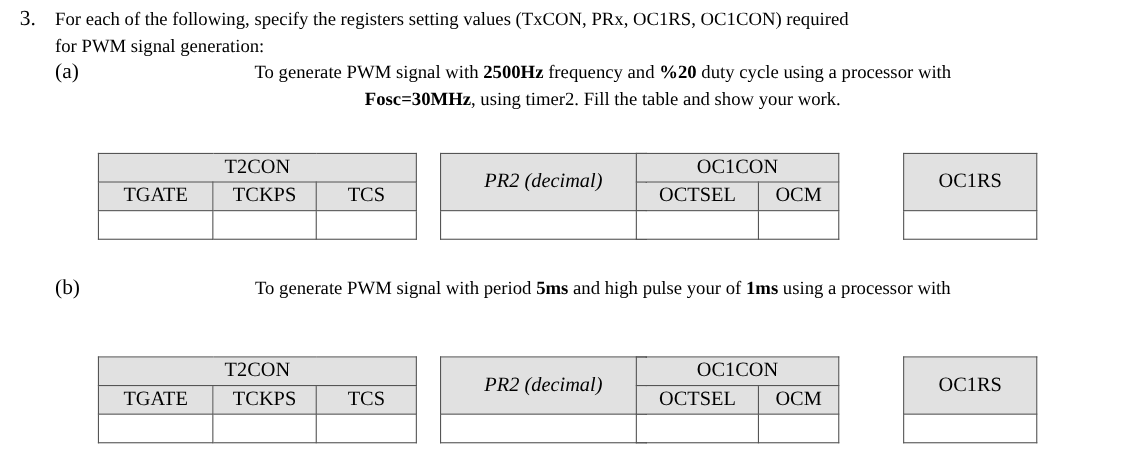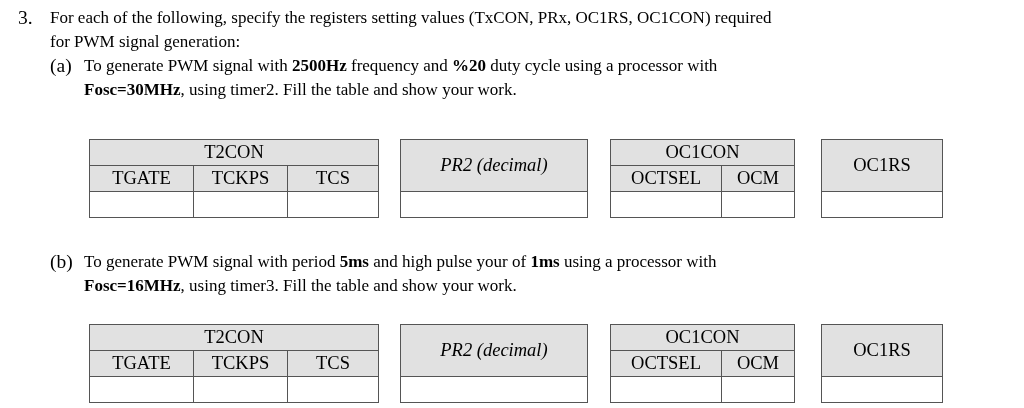--- a/index.html
+++ b/index.html
@@ -49,20 +49,21 @@
   .lvl2 {
     margin-top: 0px;
   }
   .lvl2 > .q-marker {
     width: 34px;
     margin-left: 50px;
     text-align: left;
   }
   .lvl2 > .q-body {
     margin-right: 12px;
+    text-align: center;
   }
   .q-line { display: block; }
   b, .bold { font-weight: bold; }
 
   
   .table-group {
     position: absolute;
     left: 0;
     width: 877px;
     height: 80px;
@@ -91,21 +92,21 @@
   table.reg .hdr {
     background: #e1e1e1;
   }
   table.reg .blank {
     background: #ffffff;
   }
 
   
   .tbl-t2con { left: 89px;  width: 289px; }
   .tbl-pr2   { left: 400px; width: 188px; font-style: italic; }
-  .tbl-oc1con{ left: 610px; width: 184px; }
+  .tbl-oc1con{ left: 578px; width: 184px; }
   .tbl-oc1rs { left: 821px; width: 122px; }
 
   .tbl-t2con col.c1 { width: 104px; }
   .tbl-t2con col.c2 { width: 94px;  }
   .tbl-t2con col.c3 { width: 91px;  }
 
   .tbl-oc1con col.c1 { width: 111px; }
   .tbl-oc1con col.c2 { width: 73px;  }
 </style>
 </head>
@@ -198,21 +199,20 @@
     </tbody>
   </table>
 
 </div>
 
 <div class="question" style="top:250px;">
   <div class="q-row lvl2">
     <div class="q-marker">(b)</div>
     <div class="q-body">
       <span class="q-line"><span>To generate PWM signal with period </span><b>5ms</b><span> and high pulse your of </span><b>1ms</b><span> using a processor with</span></span>
-      <span class="q-line"><b>Fosc=16MHz</b><span>, using timer3. Fill the table and show your work.</span></span>
     </div>
   </div>
 </div>
 
 <div class="table-group tg-b">
 
   <table class="reg tbl-t2con">
     <colgroup>
         <col class="c1">
         <col class="c2">

